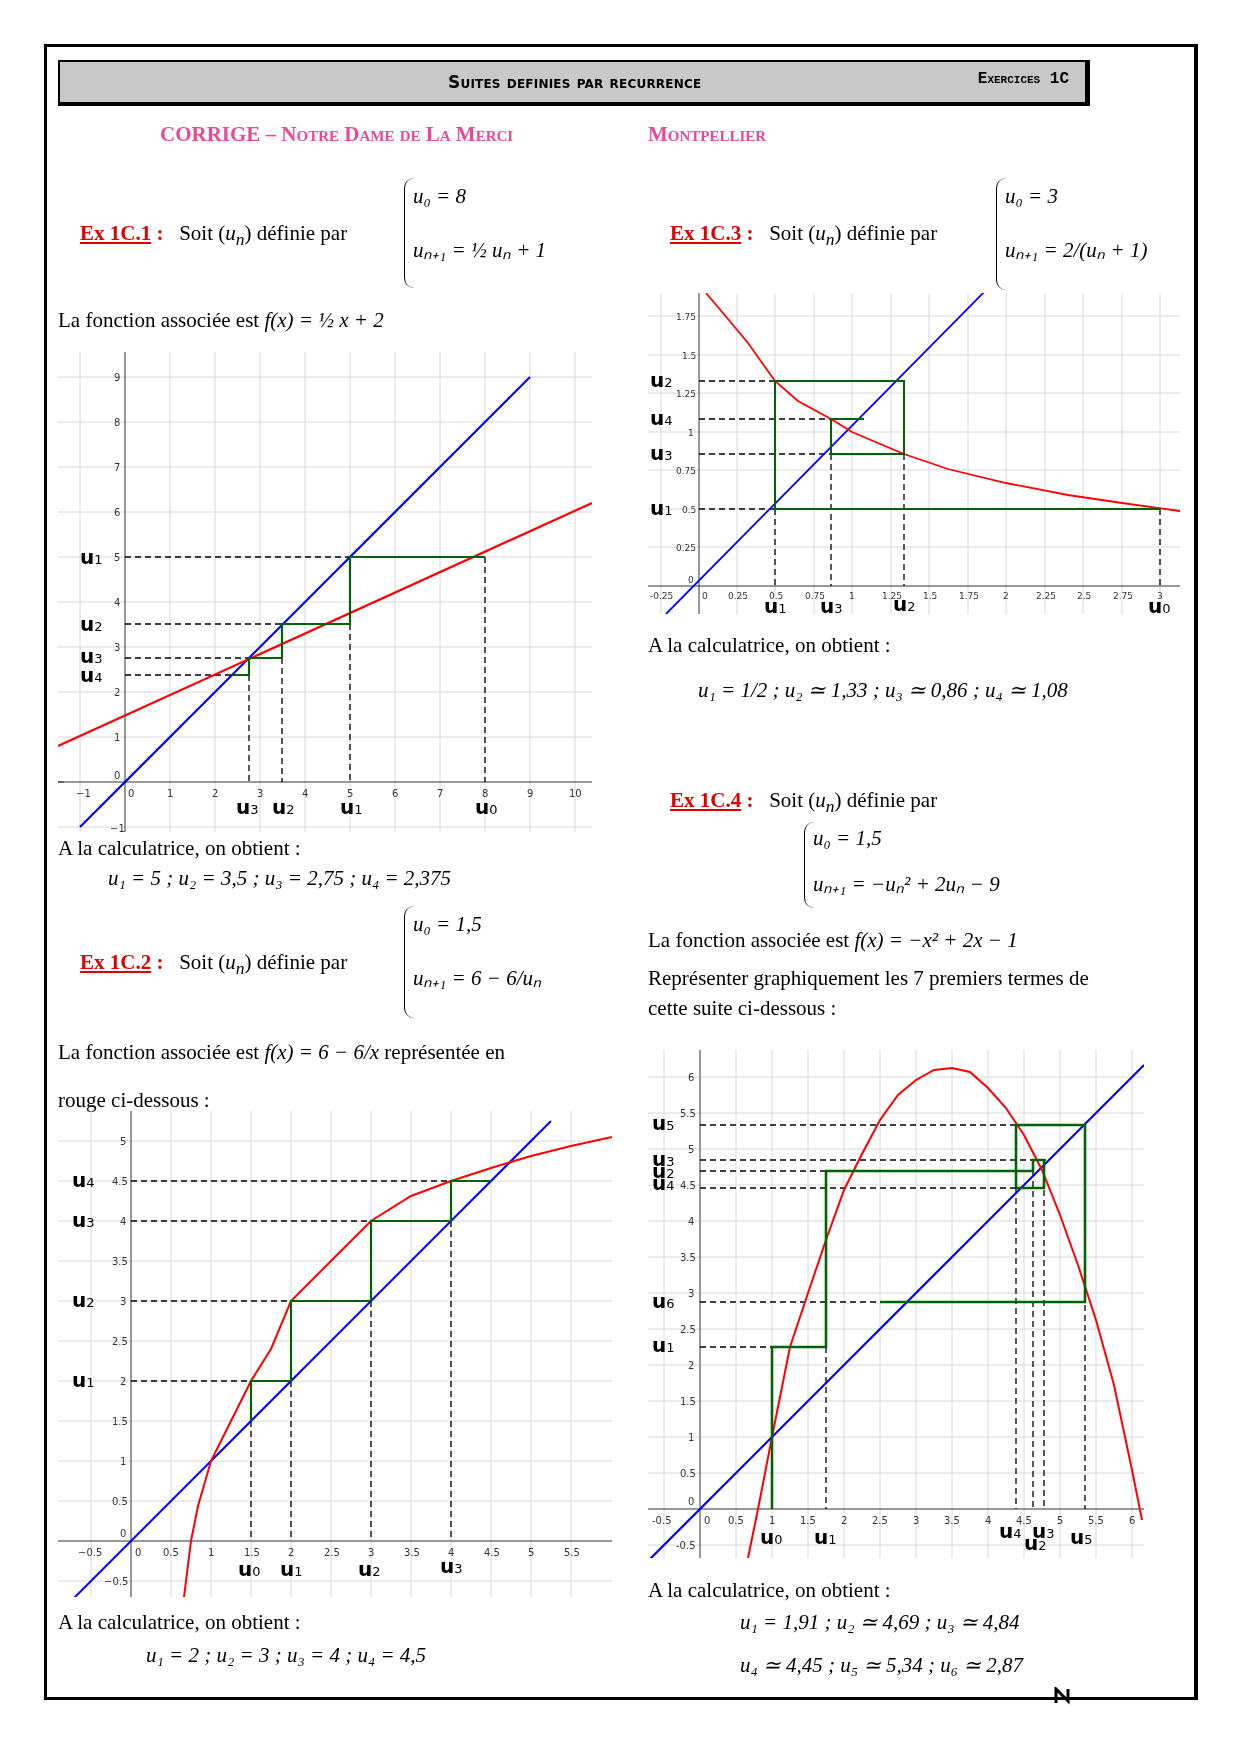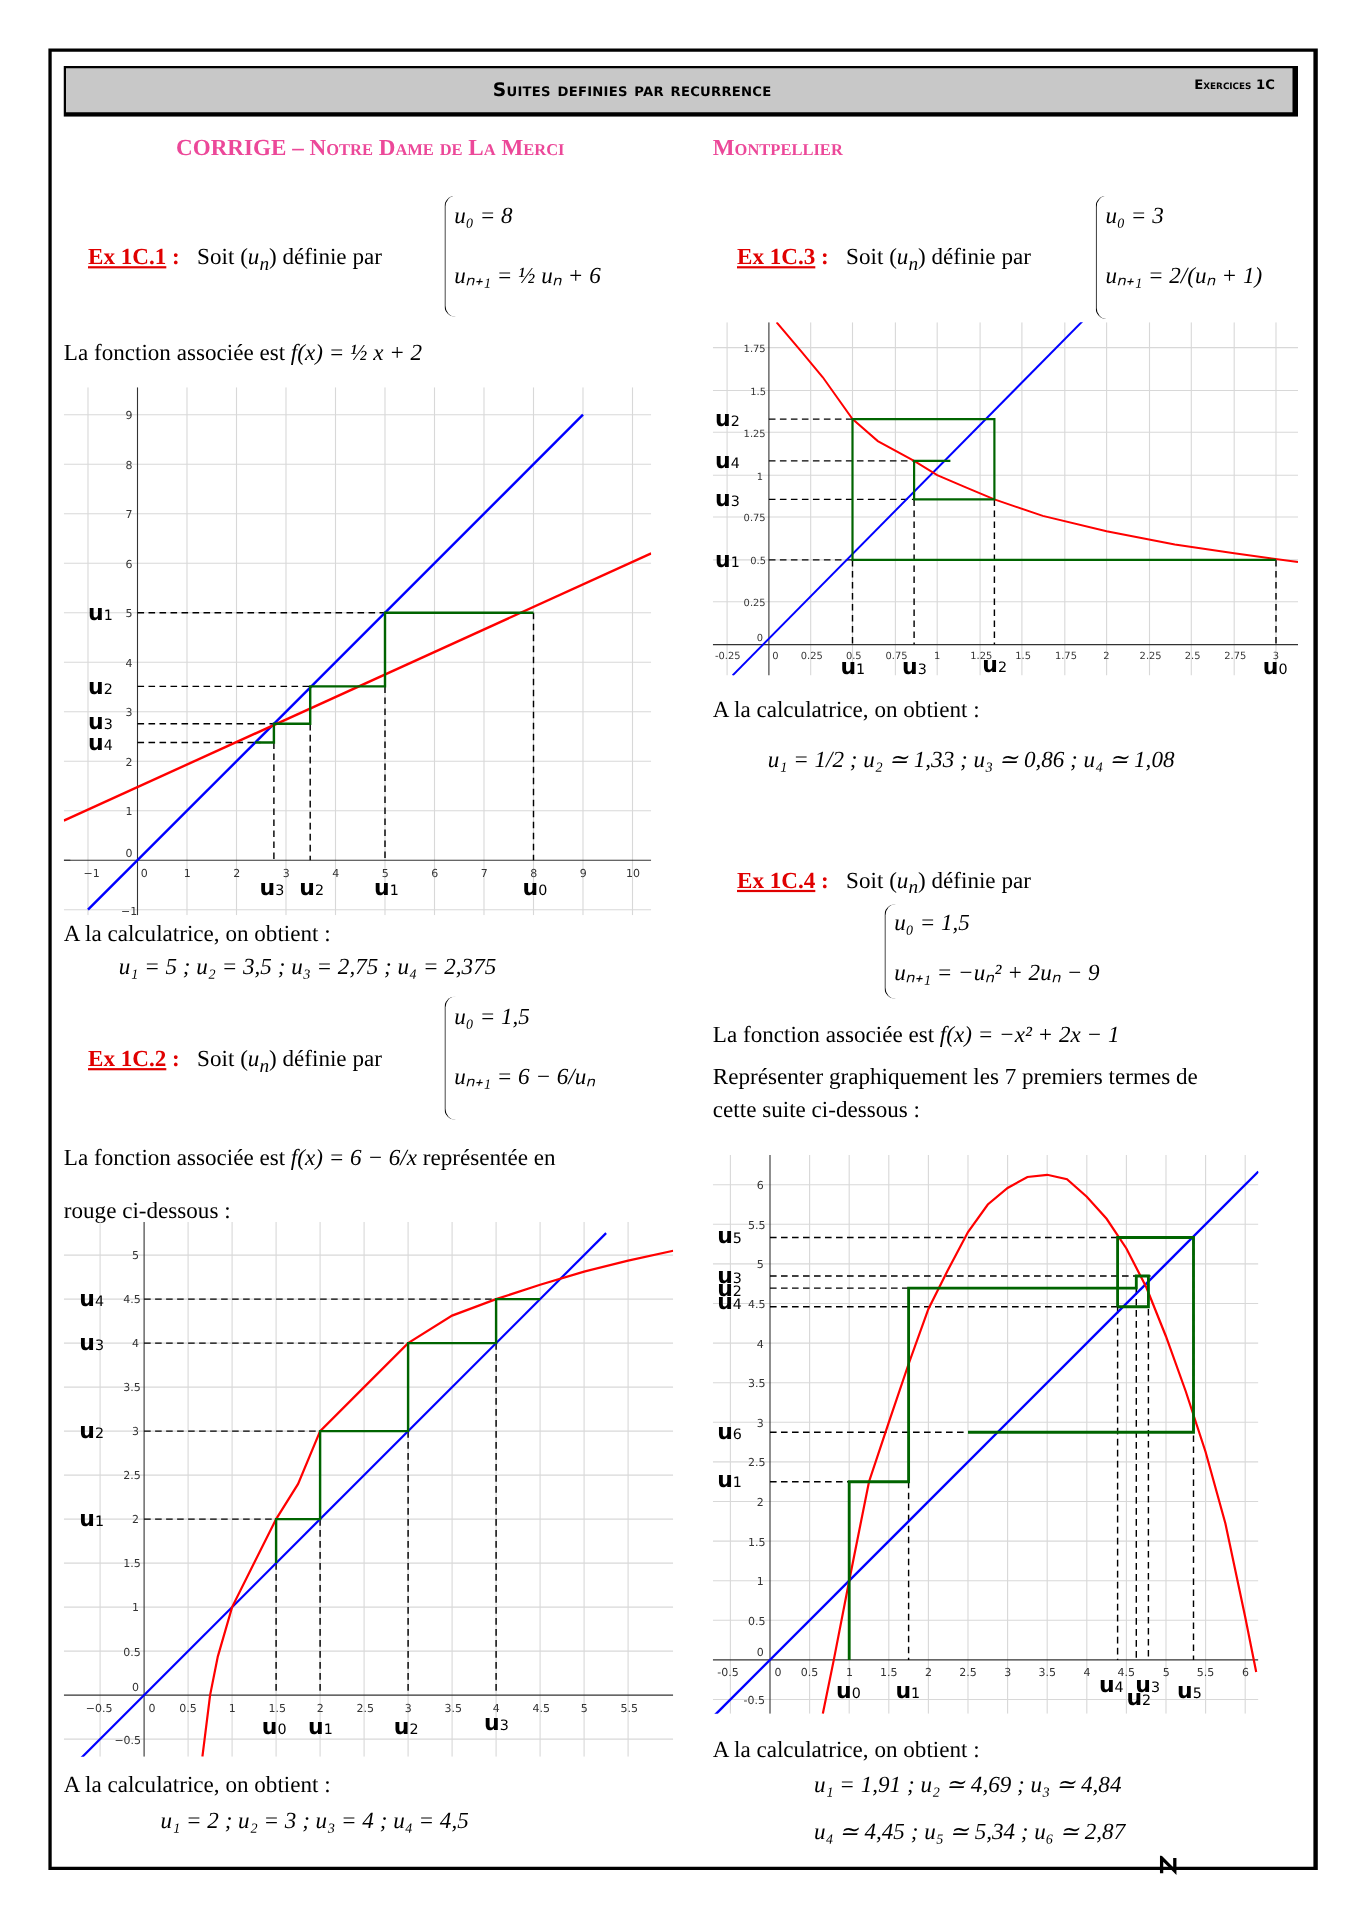--- a/index.html
+++ b/index.html
@@ -1,20 +1,20 @@
 <!DOCTYPE html>
 <html><head>
 <meta charset="utf-8">
 <style>
   html,body{margin:0;padding:0;background:#fff;}
   body{width:1240px;height:1754px;position:relative;overflow:hidden;font-family:"Liberation Serif",serif;color:#000;}
   .frame{position:absolute;left:44px;top:44px;width:1154px;height:1656px;border:3px solid #000;border-right-width:4px;box-sizing:border-box;}
-  .header{position:absolute;left:58px;top:60px;width:1122px;height:46px;background:#c8c8c8;border:2px solid #000;border-right-width:5px;border-bottom-width:4px;box-sizing:border-box;font-family:"DejaVu Sans",sans-serif;font-weight:bold;}
+  .header{position:absolute;left:58px;top:60px;width:1032px;height:46px;background:#c8c8c8;border:2px solid #000;border-right-width:5px;border-bottom-width:4px;box-sizing:border-box;font-family:"DejaVu Sans",sans-serif;font-weight:bold;}
   .header .title{position:absolute;left:388px;top:10px;font-size:17px;font-variant:small-caps;letter-spacing:0.2px;}
-  .header .ex{position:absolute;right:16px;top:8px;font-size:12px;font-variant:small-caps;}
+  .header .ex{position:absolute;right:16px;top:8px;font-size:16px;font-variant:small-caps;font-family:Liberation Mono, monospace;}
   .sub{position:absolute;top:122px;color:#ec4899;font-weight:bold;font-size:21px;font-variant:small-caps;}
   .t{position:absolute;font-size:21px;white-space:nowrap;line-height:1;}
   .exlabel{color:#e00000;font-weight:bold;text-decoration:underline;margin-left:22px;}
   .colon{color:#e00000;font-weight:bold;}
   .m{font-style:italic;}
   .sys{position:absolute;border-left:1.5px solid #000;border-radius:10px 0 0 10px;}
   svg.chart{position:absolute;}
   .ticklbl{font-family:"DejaVu Sans",sans-serif;font-size:10px;fill:#333;}
   .ulbl{font-family:"DejaVu Sans",sans-serif;font-weight:bold;font-size:20px;fill:#000;}
   .ulbl tspan.s{font-size:13px;font-weight:normal;}
@@ -32,21 +32,21 @@
 
 <div class="sub" style="left:160px">CORRIGE – Notre Dame de La Merci</div>
 <div class="sub" style="left:648px">Montpellier</div>
 
 <div class="t" style="left:58px;top:223px">
   <span class="exlabel">Ex 1C.1</span><span class="colon"> :</span>
   &nbsp;&nbsp;<span>Soit</span> (<span class="m">u<sub>n</sub></span>) <span>définie par</span>
 </div>
 <div class="sys" style="left:404px;top:178px;width:170px;height:110px">
   <div class="t m" style="left:8px;top:8px">u₀ = 8</div>
-  <div class="t m" style="left:8px;top:62px">uₙ₊₁ = ½ uₙ + 6</div>
+  <div class="t m" style="left:8px;top:62px">uₙ₊₁ = ½ uₙ + 1</div>
 </div>
 <div class="t" style="left:58px;top:310px">
   <span>La fonction associée est</span>&nbsp;<span class="m">f(x) = ½ x + 2</span>
 </div>
 
 <svg class="chart" style="left:58px;top:352px" width="534" height="480" viewBox="0 0 534 480">
   <g stroke="#d8d8d8" stroke-width="1">
     <line x1="22" y1="0" x2="22" y2="480"></line>
       <line x1="112" y1="0" x2="112" y2="480"></line>
       <line x1="157" y1="0" x2="157" y2="480"></line>

